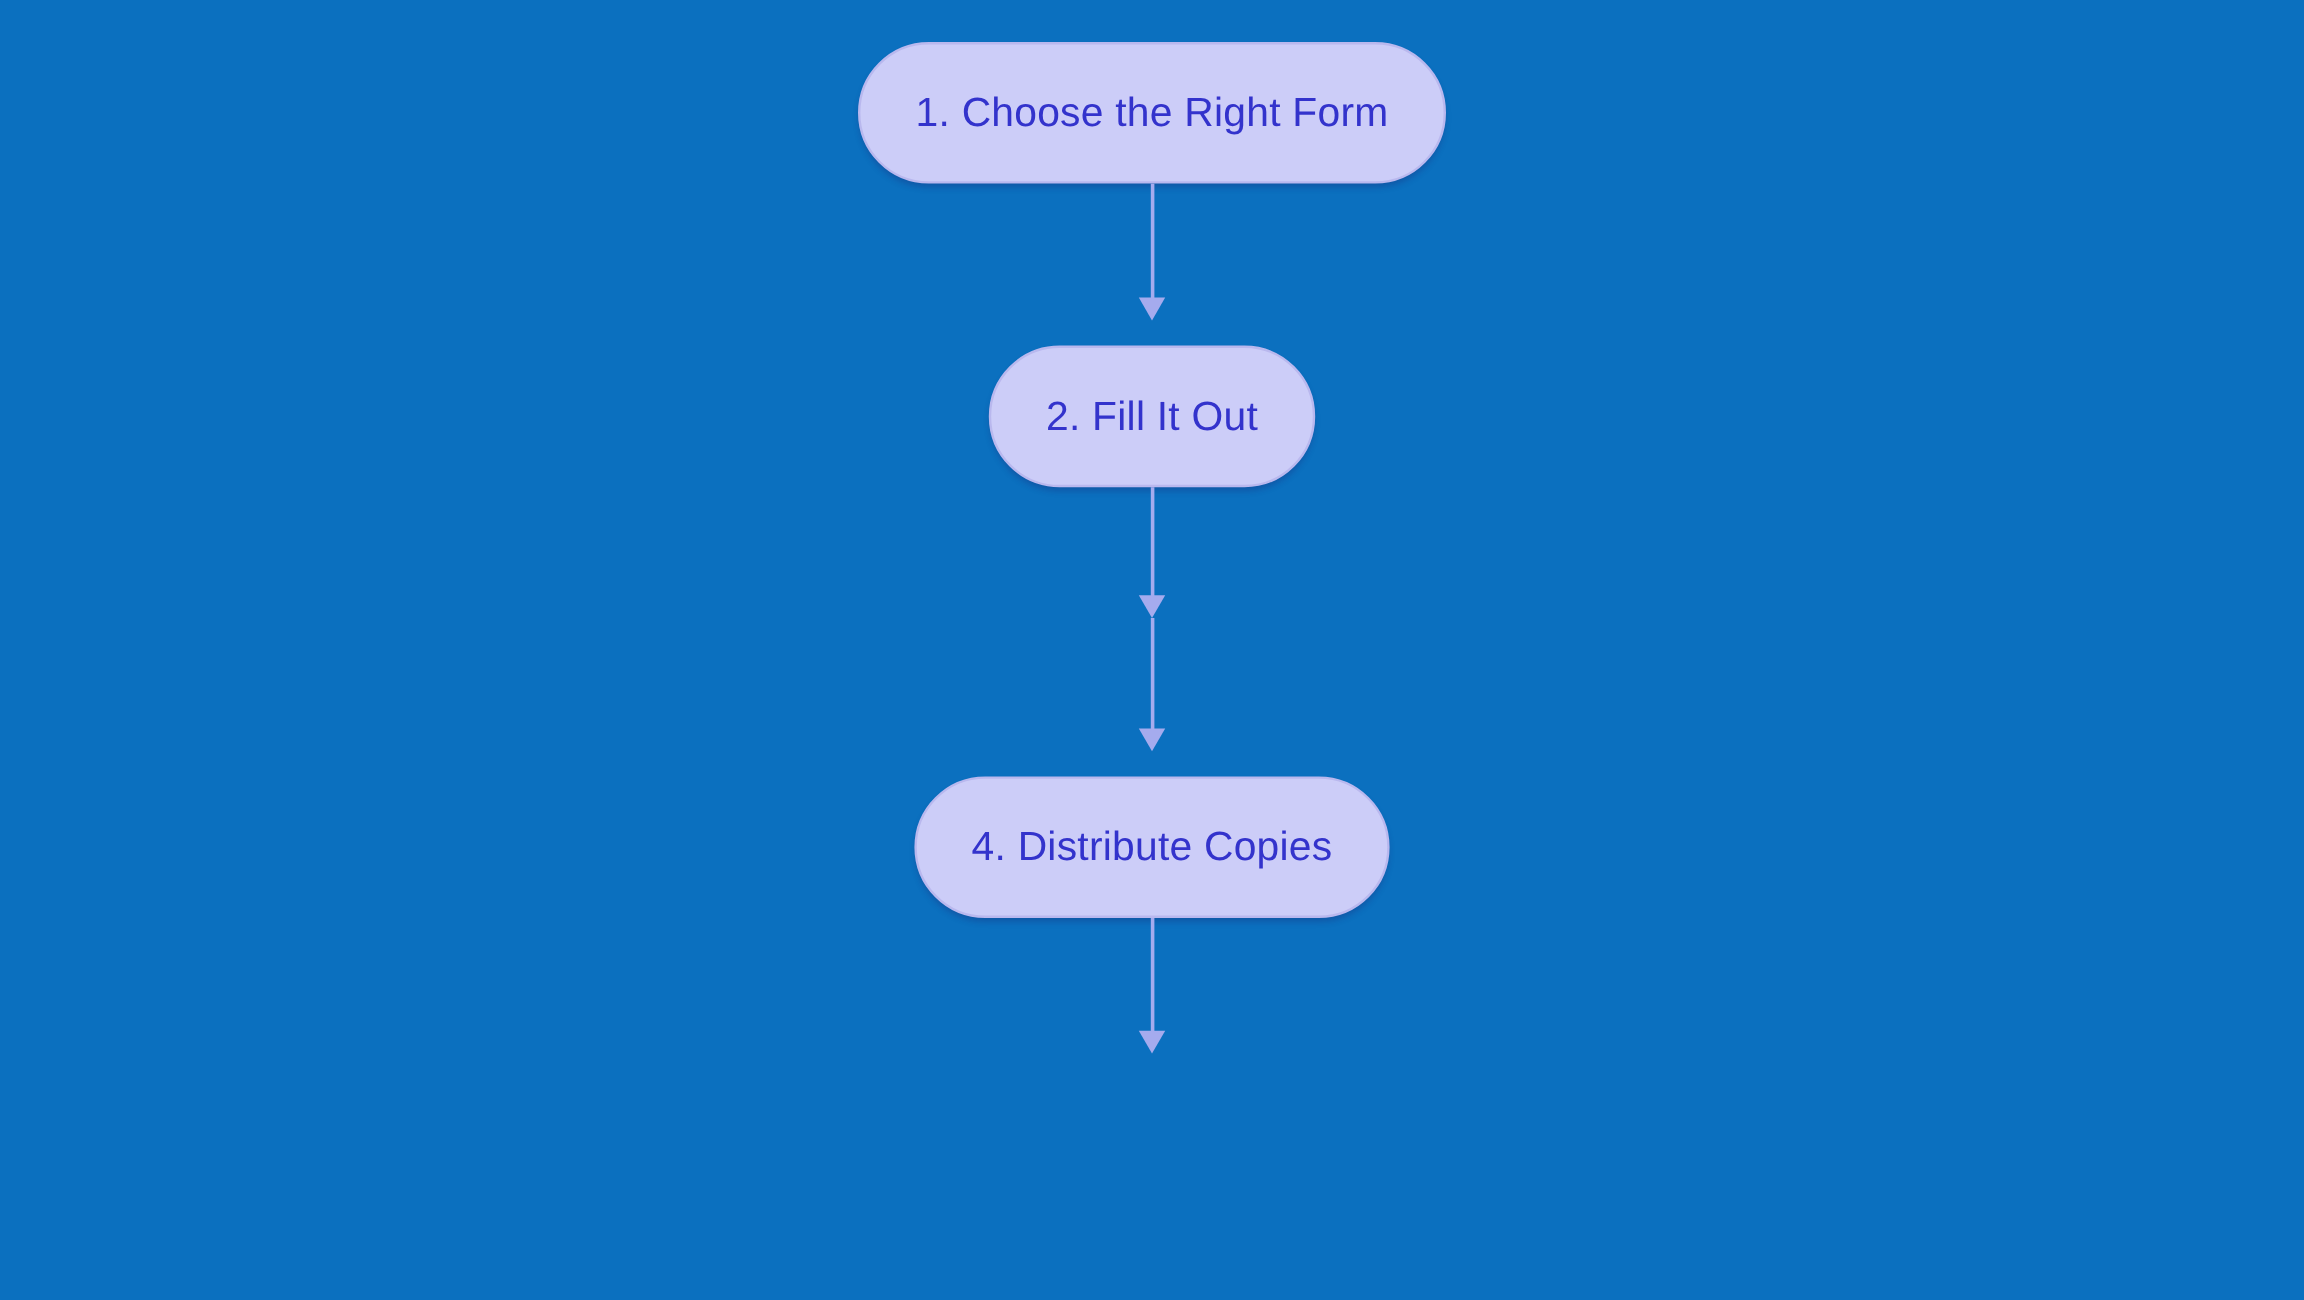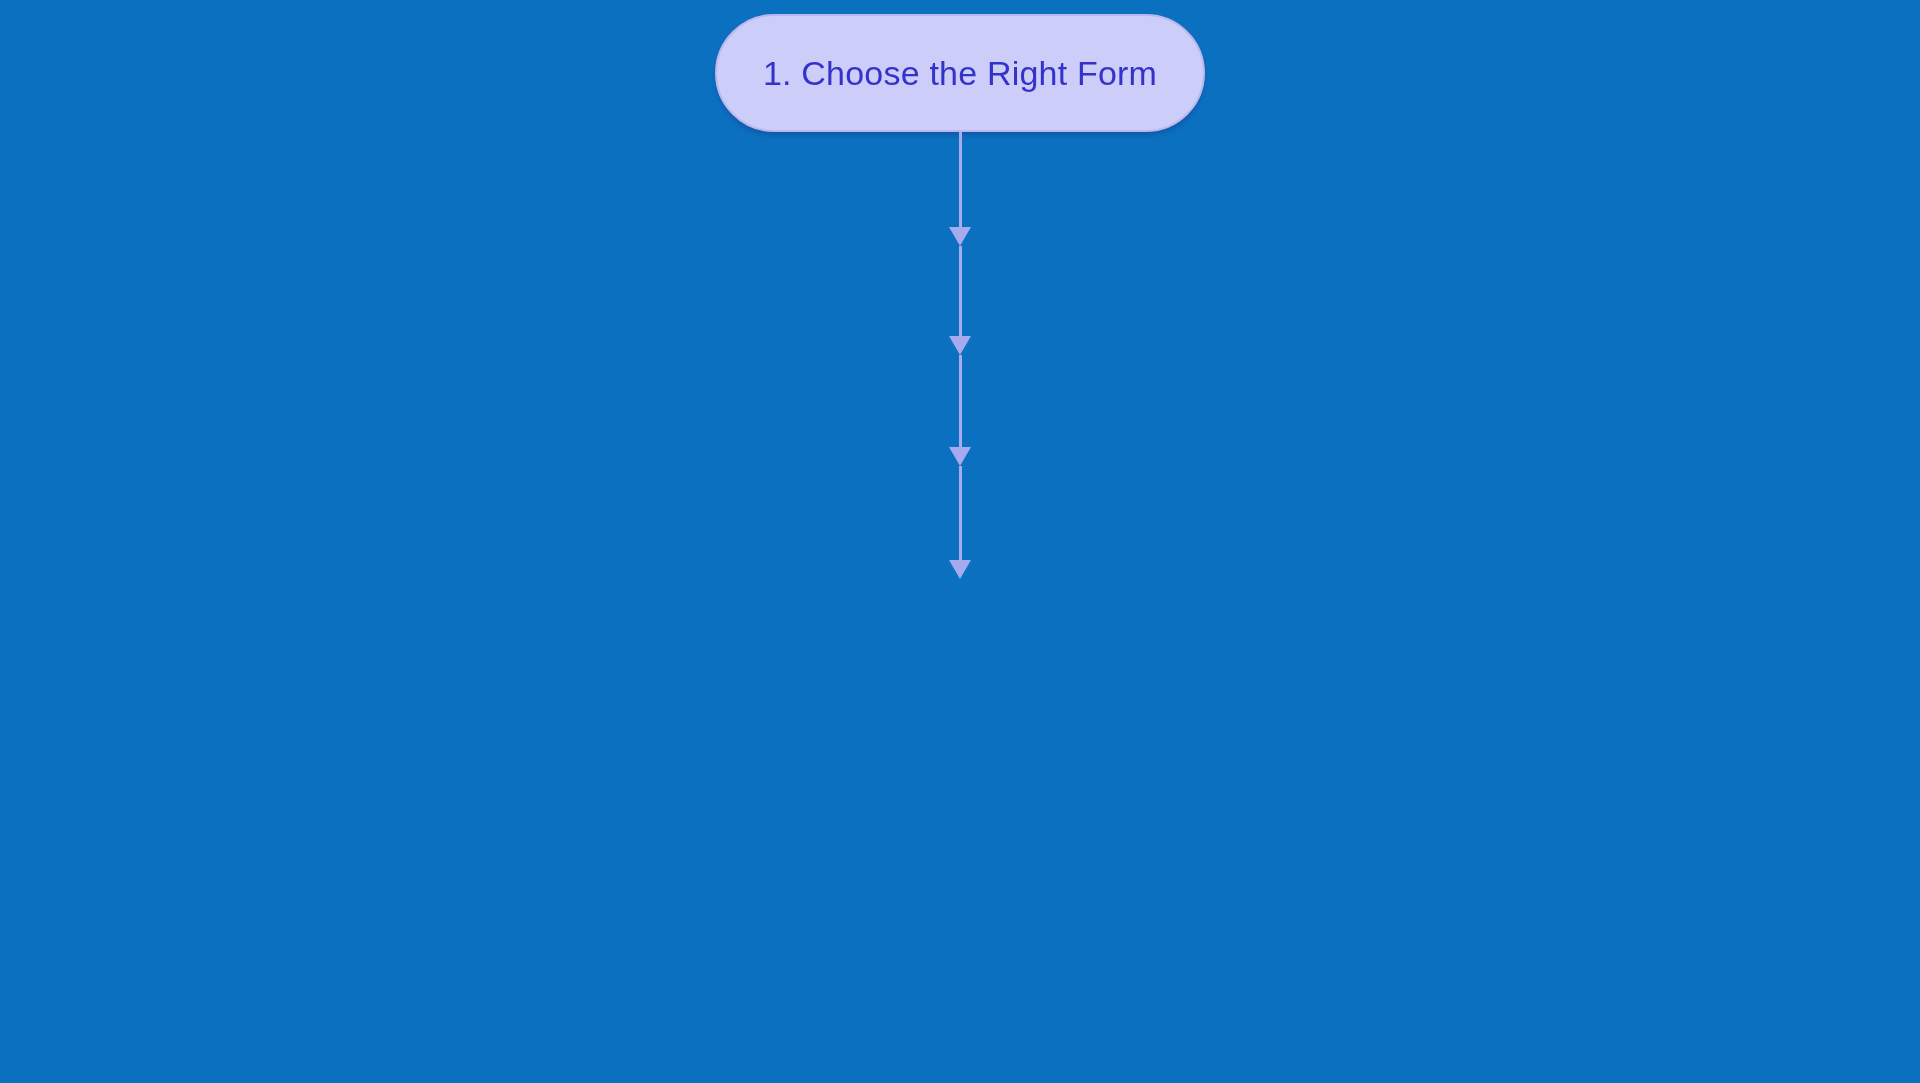--- a/index.html
+++ b/index.html
@@ -41,20 +41,21 @@
     height: 118px;
     border-radius: 59px;
     background: #CCCDF8;
     border: 2px solid #B9B8EE;
     box-sizing: border-box;
     display: flex;
     align-items: center;
     justify-content: center;
     padding: 0 46px;
     box-shadow: 0 4px 5px -1px rgba(30, 30, 110, 0.30);
+    margin-top: 21px;
   }
 
   .flow-node-label {
     color: #3333CC;
     font-size: 34px;
     font-weight: 400;
     line-height: 1;
     letter-spacing: 0.2px;
     white-space: nowrap;
     font-family: "Liberation Sans", "DejaVu Sans", sans-serif;
@@ -100,32 +101,38 @@
 
     <div class="flow-node">
       <span class="flow-node-label">1. Choose the Right Form</span>
     </div>
 
     <div class="flow-connector gap-1">
       <div class="connector-line"></div>
       <div class="connector-head"></div>
     </div>
 
+    <div class="flow-node">
+      <span class="flow-node-label">2. Fill It Out</span>
+    </div>
 
     <div class="flow-connector gap-2">
       <div class="connector-line"></div>
       <div class="connector-head"></div>
     </div>
 
 
     <div class="flow-connector gap-3">
       <div class="connector-line"></div>
       <div class="connector-head"></div>
     </div>
 
+    <div class="flow-node">
+      <span class="flow-node-label">4. Distribute Copies</span>
+    </div>
 
     <div class="flow-connector gap-4">
       <div class="connector-line"></div>
       <div class="connector-head"></div>
     </div>
 
 
   </div>
 </div>
 

